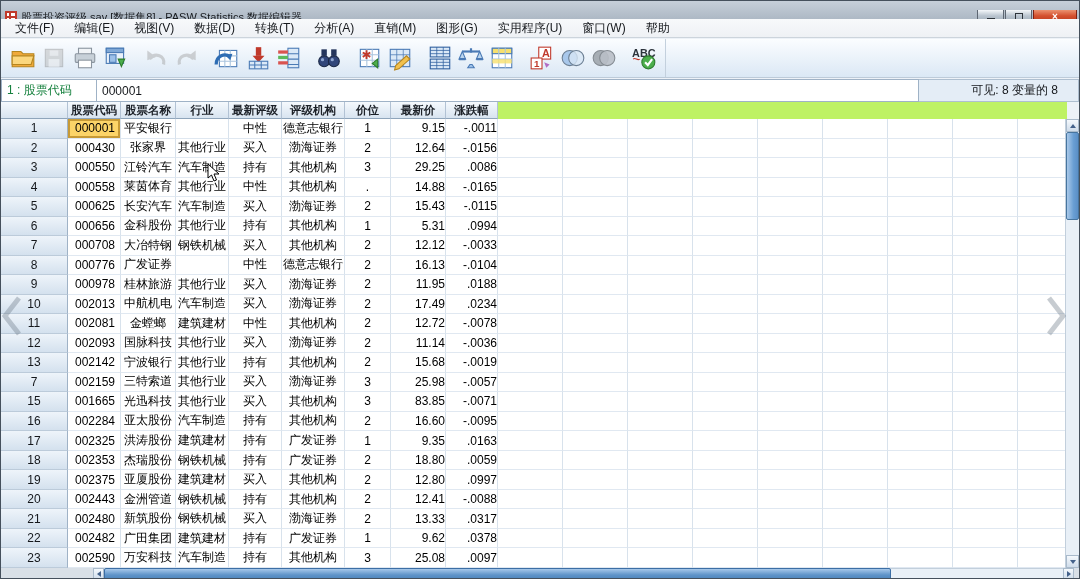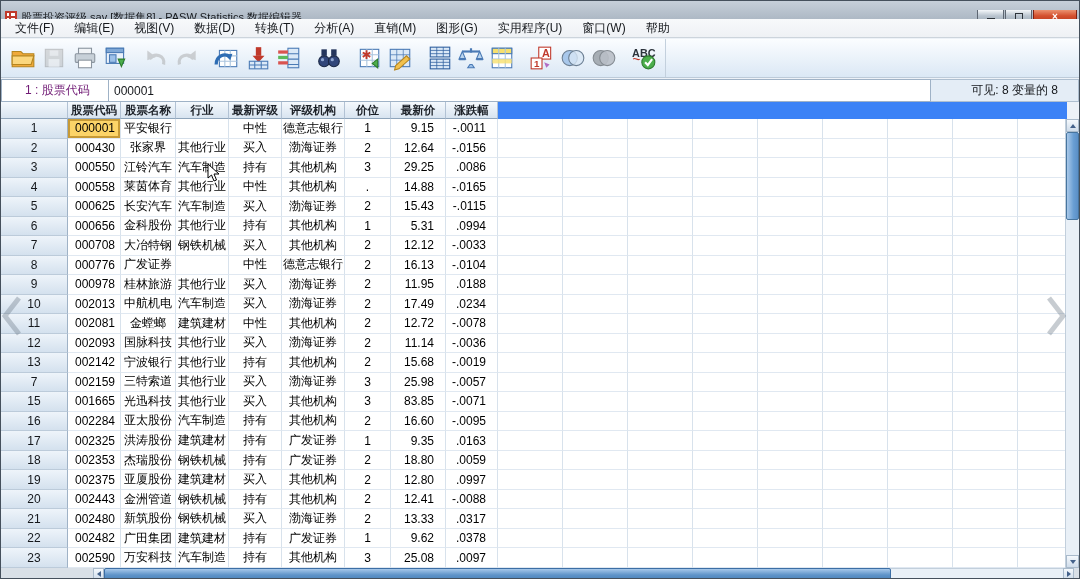--- a/index.html
+++ b/index.html
@@ -31,41 +31,41 @@
   
   .toolbar{position:absolute;left:0;top:38px;width:100%;height:39px;
     background:linear-gradient(#fbfdff,#dbe8f5);border-bottom:1px solid #bdcbd9;display:flex;align-items:center;}
   .toolbar-panel{display:flex;align-items:center;height:100%;padding:2px 6px;border-right:1px solid #c3d0dd;}
   .tbtn{width:31px;height:32px;display:flex;align-items:center;justify-content:center;flex:0 0 auto;}
   .tbtn.disabled{opacity:.45;filter:grayscale(1);}
   .tgap{width:9px;flex:0 0 auto;}
 
   
   .cellref{position:absolute;left:0;top:78px;width:100%;height:23px;background:#e9eff7;display:flex;align-items:stretch;}
-  .ref-box{width:108px;background:#fff;border:1px solid #9fb2c6;font-size:12px;color:#701a75;
-    display:flex;align-items:center;padding-left:23px;}
+  .ref-box{width:96px;background:#fff;border:1px solid #9fb2c6;font-size:12px;color:#15803d;
+    display:flex;align-items:center;padding-left:5px;}
   .val-box{width:822px;background:#fff;border:1px solid #9fb2c6;border-left:none;font-size:12px;color:#15181c;
     display:flex;align-items:center;padding-left:5px;}
   .vis-box{flex:1;background:#e4edf6;border:1px solid #aebfd0;border-left:none;font-size:12px;color:#15181c;
     display:flex;align-items:center;justify-content:flex-end;padding-right:20px;white-space:nowrap;}
 
   
-  .grid{position:absolute;left:0;top:101px;width:1066px;height:466px;background:#3b82f6;
+  .grid{position:absolute;left:0;top:101px;width:1066px;height:466px;background:#bef264;
     display:grid;grid-template-columns:67px 53px 55px 53px 53px 63px 46px 55px 52px repeat(8,65px) minmax(0,1fr);
     grid-template-rows:17px repeat(23,19.52px);}
   .hcell{background:linear-gradient(#f5f9fd,#d8e4f0);border-right:1px solid #b2c2d4;border-bottom:1px solid #8fa5bb;
     font-size:11.5px;font-weight:bold;color:#1c2128;display:flex;align-items:center;justify-content:center;
     white-space:nowrap;overflow:hidden;}
   .hcell.varh{color:#9fadbe;font-weight:bold;margin-top:36px;}
   .rowh{background:linear-gradient(#eef4fa,#d4e1ee);border-right:1px solid #9fb2c6;border-bottom:1px solid #bccbda;
     font-size:12px;color:#15181c;display:flex;align-items:center;justify-content:center;}
   .dcell{background:#fff;border-right:1px solid #d8e2ec;border-bottom:1px solid #e0e8f1;
     font-size:12px;color:#000;display:flex;align-items:center;white-space:nowrap;overflow:hidden;}
   .dcell.center{justify-content:center;}
-  .dcell.right{justify-content:flex-end;padding-right:11px;text-align:right;}
+  .dcell.right{justify-content:flex-end;text-align:right;}
   .dcell.code{justify-content:flex-end;padding-right:5px;}
   .dcell.selected{background:#fcd468;box-shadow:inset 0 0 0 2px #c79a36;}
   .dcell.empty{background:#fff;}
 
   
   .vscroll{position:absolute;right:0;top:118px;width:14px;height:449px;background:#e9f0f7;border-left:1px solid #c2cfdc;}
   .vscroll .arrow{position:absolute;left:0;width:100%;height:13px;background:linear-gradient(#f5f9fd,#cfdceA);
     border:1px solid #a9bacb;display:flex;align-items:center;justify-content:center;}
   .vscroll .arrow.up{top:0;}
   .vscroll .arrow.down{bottom:0;}

